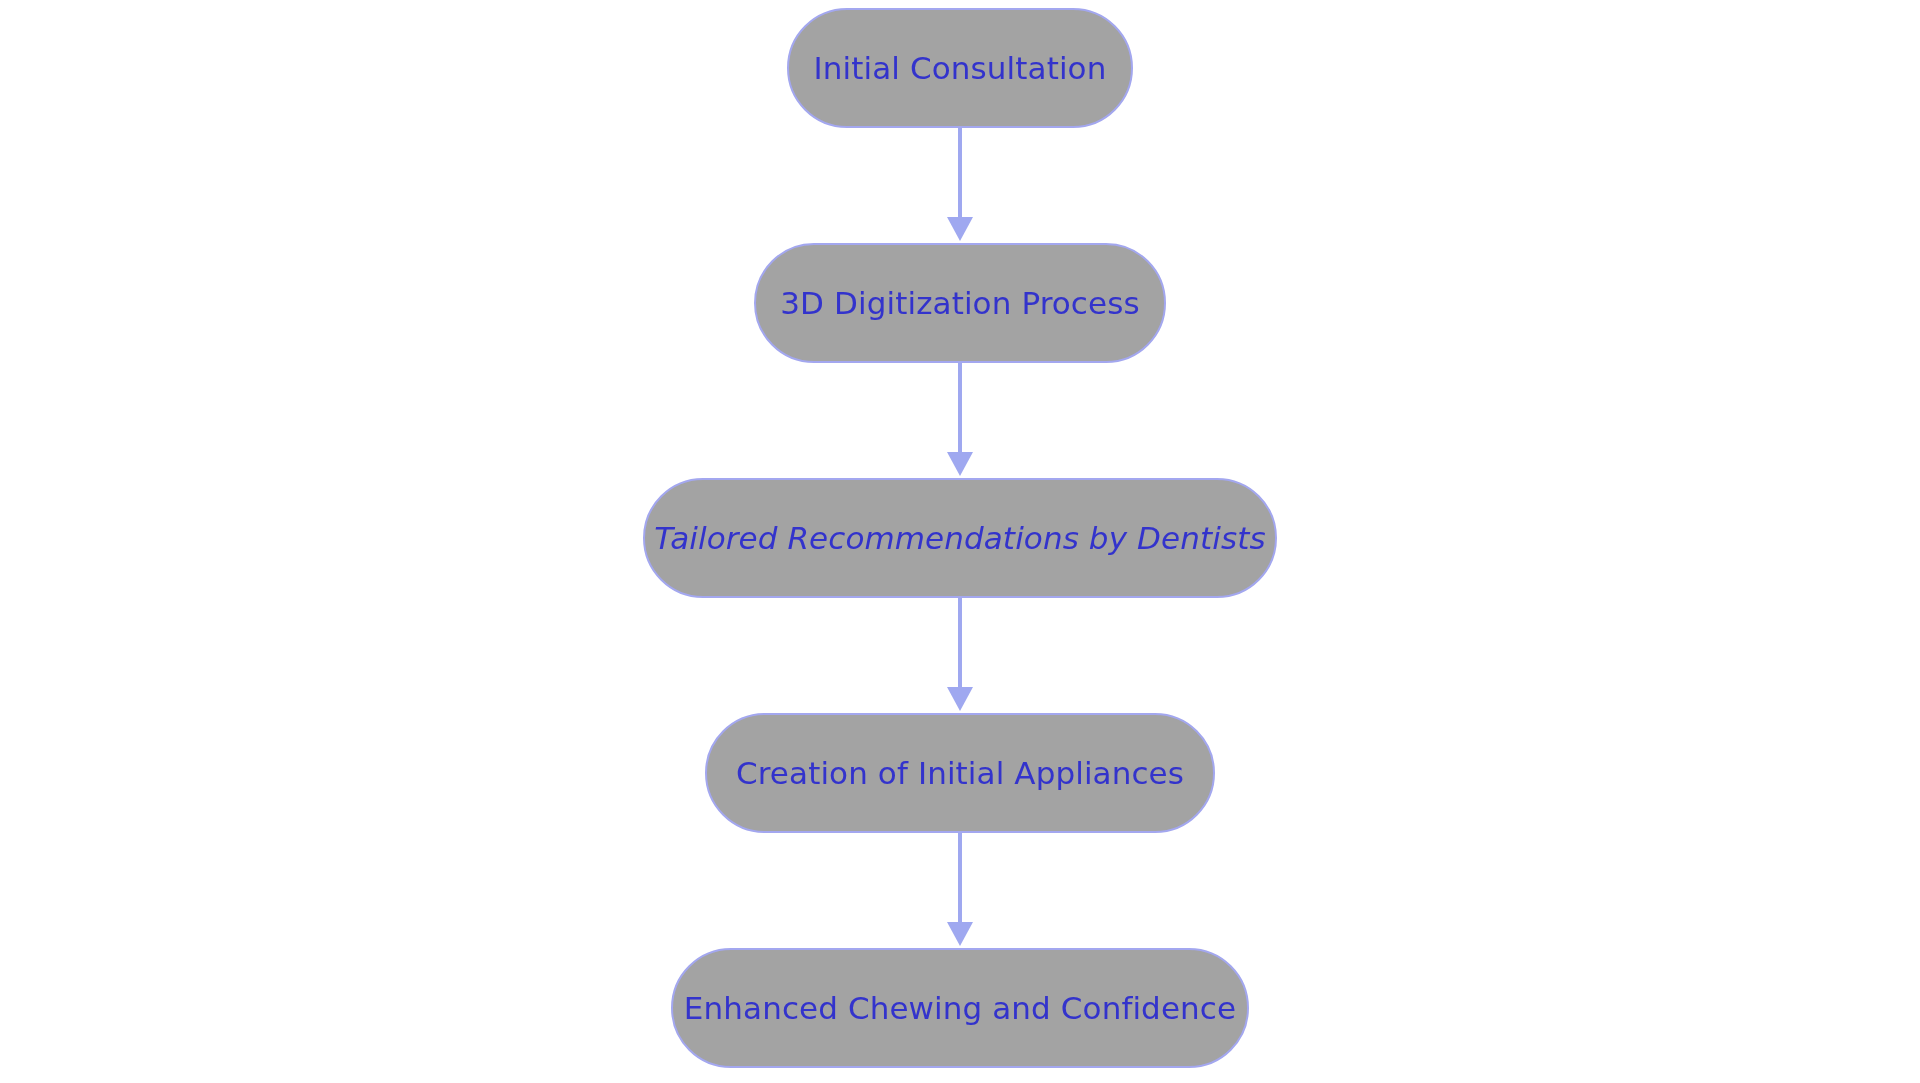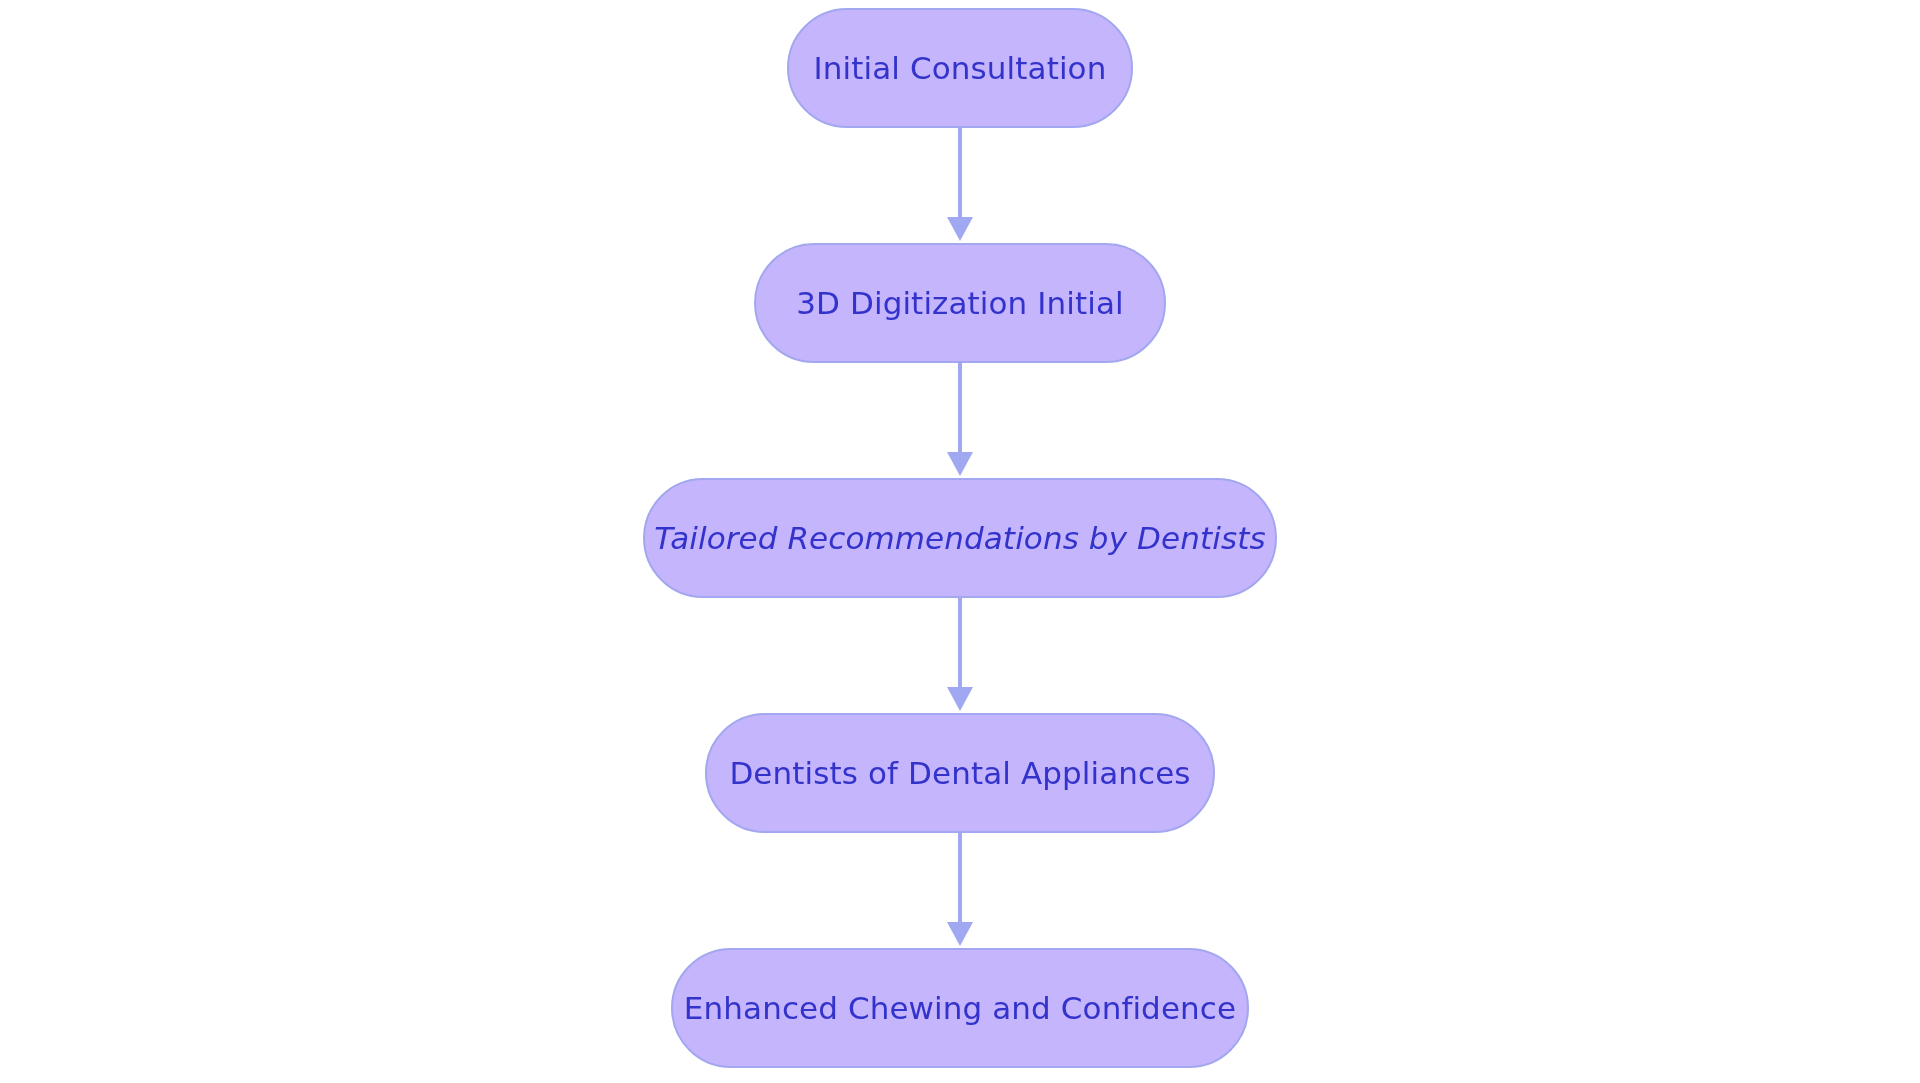--- a/index.html
+++ b/index.html
@@ -33,21 +33,21 @@
     align-items: center;
   }
 
   
   .node {
     position: relative;
     box-sizing: border-box;
     height: 120px;
     border: 2px solid #a3a7ef;
     border-radius: 62px;
-    background: #c4b5fd;
+    background: #a3a3a3;
     display: flex;
     align-items: center;
     justify-content: center;
     flex: 0 0 auto;
   }
 
   .node-label {
     color: #3333cc;
     font-size: 31px;
     line-height: 1;
@@ -95,21 +95,21 @@
     </div>
 
     <div class="connector">
       <svg viewBox="0 0 40 115" xmlns="http://www.w3.org/2000/svg">
         <line x1="20" y1="0" x2="20" y2="92" stroke="#9fa8f0" stroke-width="4"></line>
         <polygon points="20,113 7,89 33,89" fill="#9fa8f0"></polygon>
       </svg>
     </div>
 
     <div class="node node-w2">
-      <span class="node-label">3D Digitization Initial</span>
+      <span class="node-label">3D Digitization Process</span>
     </div>
 
     <div class="connector">
       <svg viewBox="0 0 40 115" xmlns="http://www.w3.org/2000/svg">
         <line x1="20" y1="0" x2="20" y2="92" stroke="#9fa8f0" stroke-width="4"></line>
         <polygon points="20,113 7,89 33,89" fill="#9fa8f0"></polygon>
       </svg>
     </div>
 
     <div class="node node-w3">
@@ -117,21 +117,21 @@
     </div>
 
     <div class="connector">
       <svg viewBox="0 0 40 115" xmlns="http://www.w3.org/2000/svg">
         <line x1="20" y1="0" x2="20" y2="92" stroke="#9fa8f0" stroke-width="4"></line>
         <polygon points="20,113 7,89 33,89" fill="#9fa8f0"></polygon>
       </svg>
     </div>
 
     <div class="node node-w4">
-      <span class="node-label">Dentists of Dental Appliances</span>
+      <span class="node-label">Creation of Initial Appliances</span>
     </div>
 
     <div class="connector">
       <svg viewBox="0 0 40 115" xmlns="http://www.w3.org/2000/svg">
         <line x1="20" y1="0" x2="20" y2="92" stroke="#9fa8f0" stroke-width="4"></line>
         <polygon points="20,113 7,89 33,89" fill="#9fa8f0"></polygon>
       </svg>
     </div>
 
     <div class="node node-w5">

